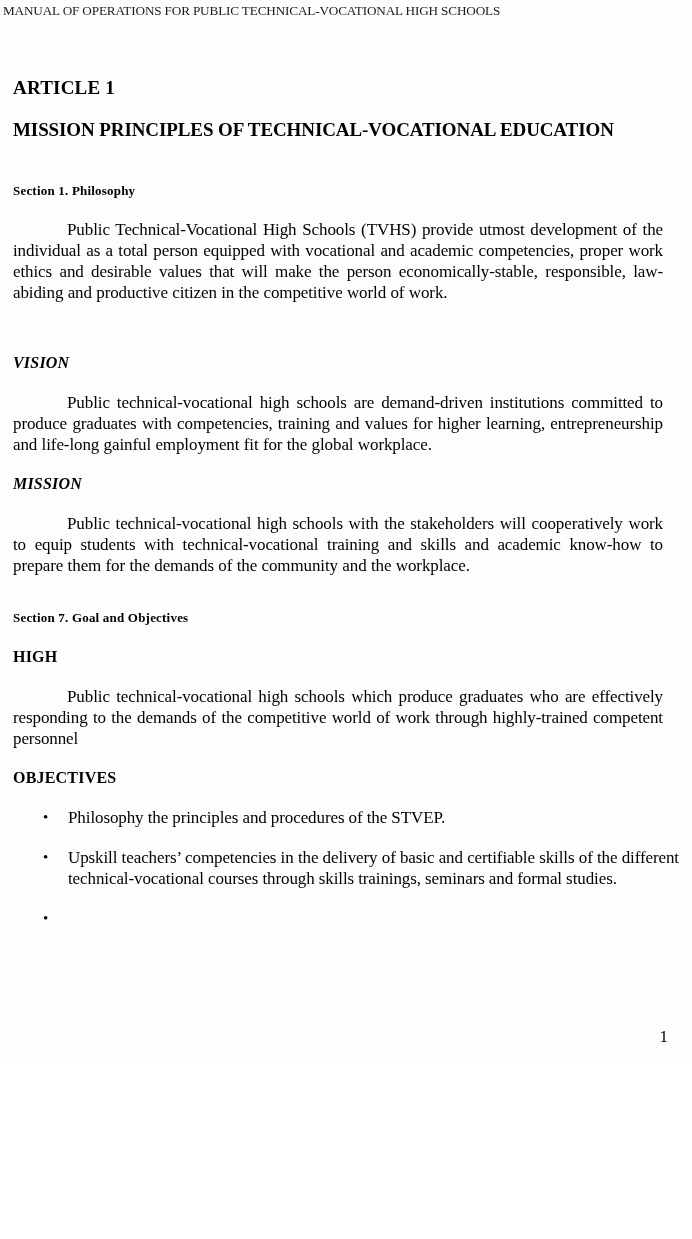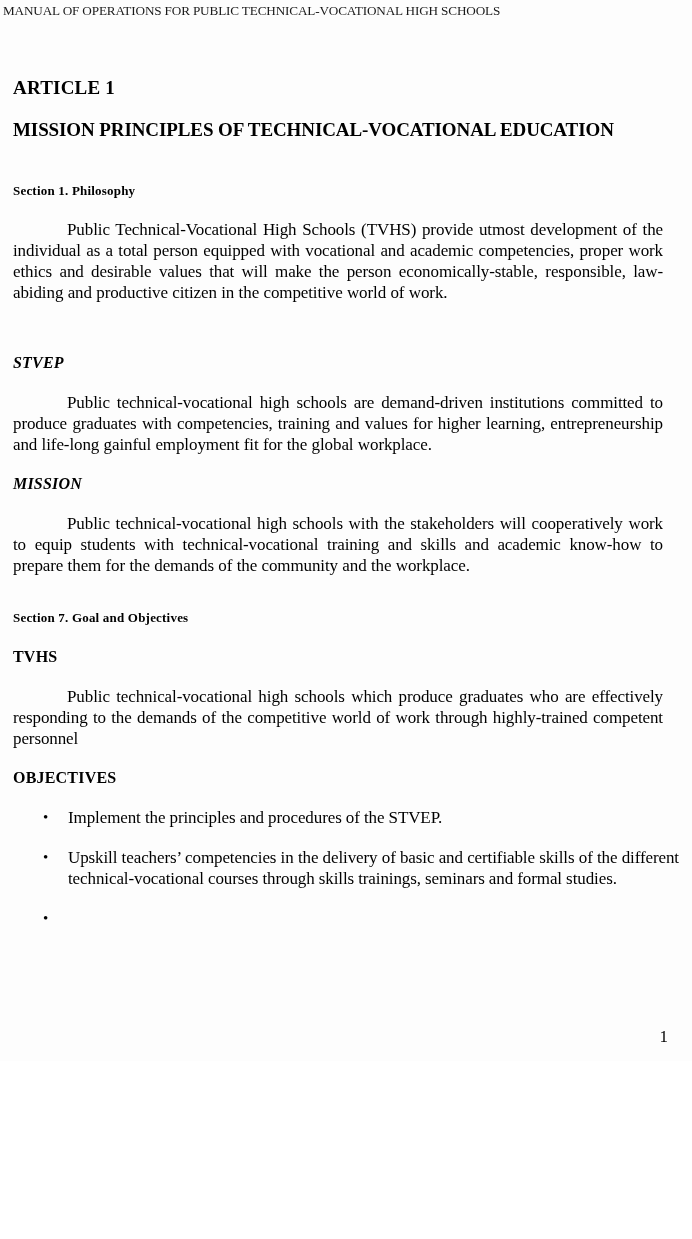--- a/index.html
+++ b/index.html
@@ -125,39 +125,39 @@
     <div class="h-article">ARTICLE 1</div>
 
     <div class="h-title">MISSION PRINCIPLES OF TECHNICAL-VOCATIONAL EDUCATION</div>
 
     <div class="h-section">Section 1. Philosophy</div>
     <p class="body">Public Technical-Vocational High Schools (TVHS) provide utmost development of the individual as a total person equipped with vocational and academic competencies, proper work ethics and desirable values  that will make the person economically-stable, responsible, law-abiding and productive citizen in the competitive world of work.</p>
 
     <div class="gap-lg"></div>
 
 
-    <div class="h-sub italic">STVEP</div>
+    <div class="h-sub italic">VISION</div>
     <p class="body">Public technical-vocational high schools are demand-driven institutions committed to produce graduates with competencies, training and values for higher learning, entrepreneurship and life-long gainful employment fit for the global workplace.</p>
 
     <div class="h-sub italic">MISSION</div>
     <p class="body last">Public technical-vocational high schools with the stakeholders will cooperatively work to equip students with technical-vocational training and skills and academic know-how to prepare them for the demands of the community and the workplace.</p>
 
     <div class="gap-lg"></div>
 
     <div class="h-section">Section 7. Goal and Objectives</div>
 
-    <div class="h-sub">TVHS</div>
+    <div class="h-sub">HIGH</div>
     <p class="body">Public technical-vocational high schools which produce graduates who are effectively responding to the demands of the competitive world of work through highly-trained competent personnel</p>
 
     <div class="h-sub">OBJECTIVES</div>
 
     <ul class="objectives">
       <li>
         <span class="bullet">•</span>
-        <span>Implement the principles and procedures of the STVEP.</span>
+        <span>Philosophy the principles and procedures of the STVEP.</span>
       </li>
       <li>
         <span class="bullet">•</span>
         <span>Upskill teachers’ competencies in the delivery of basic and certifiable skills of the different technical-vocational courses through skills trainings, seminars and formal studies.</span>
       </li>
       <li>
         <span class="bullet">•</span>
       </li>
     </ul>
 

